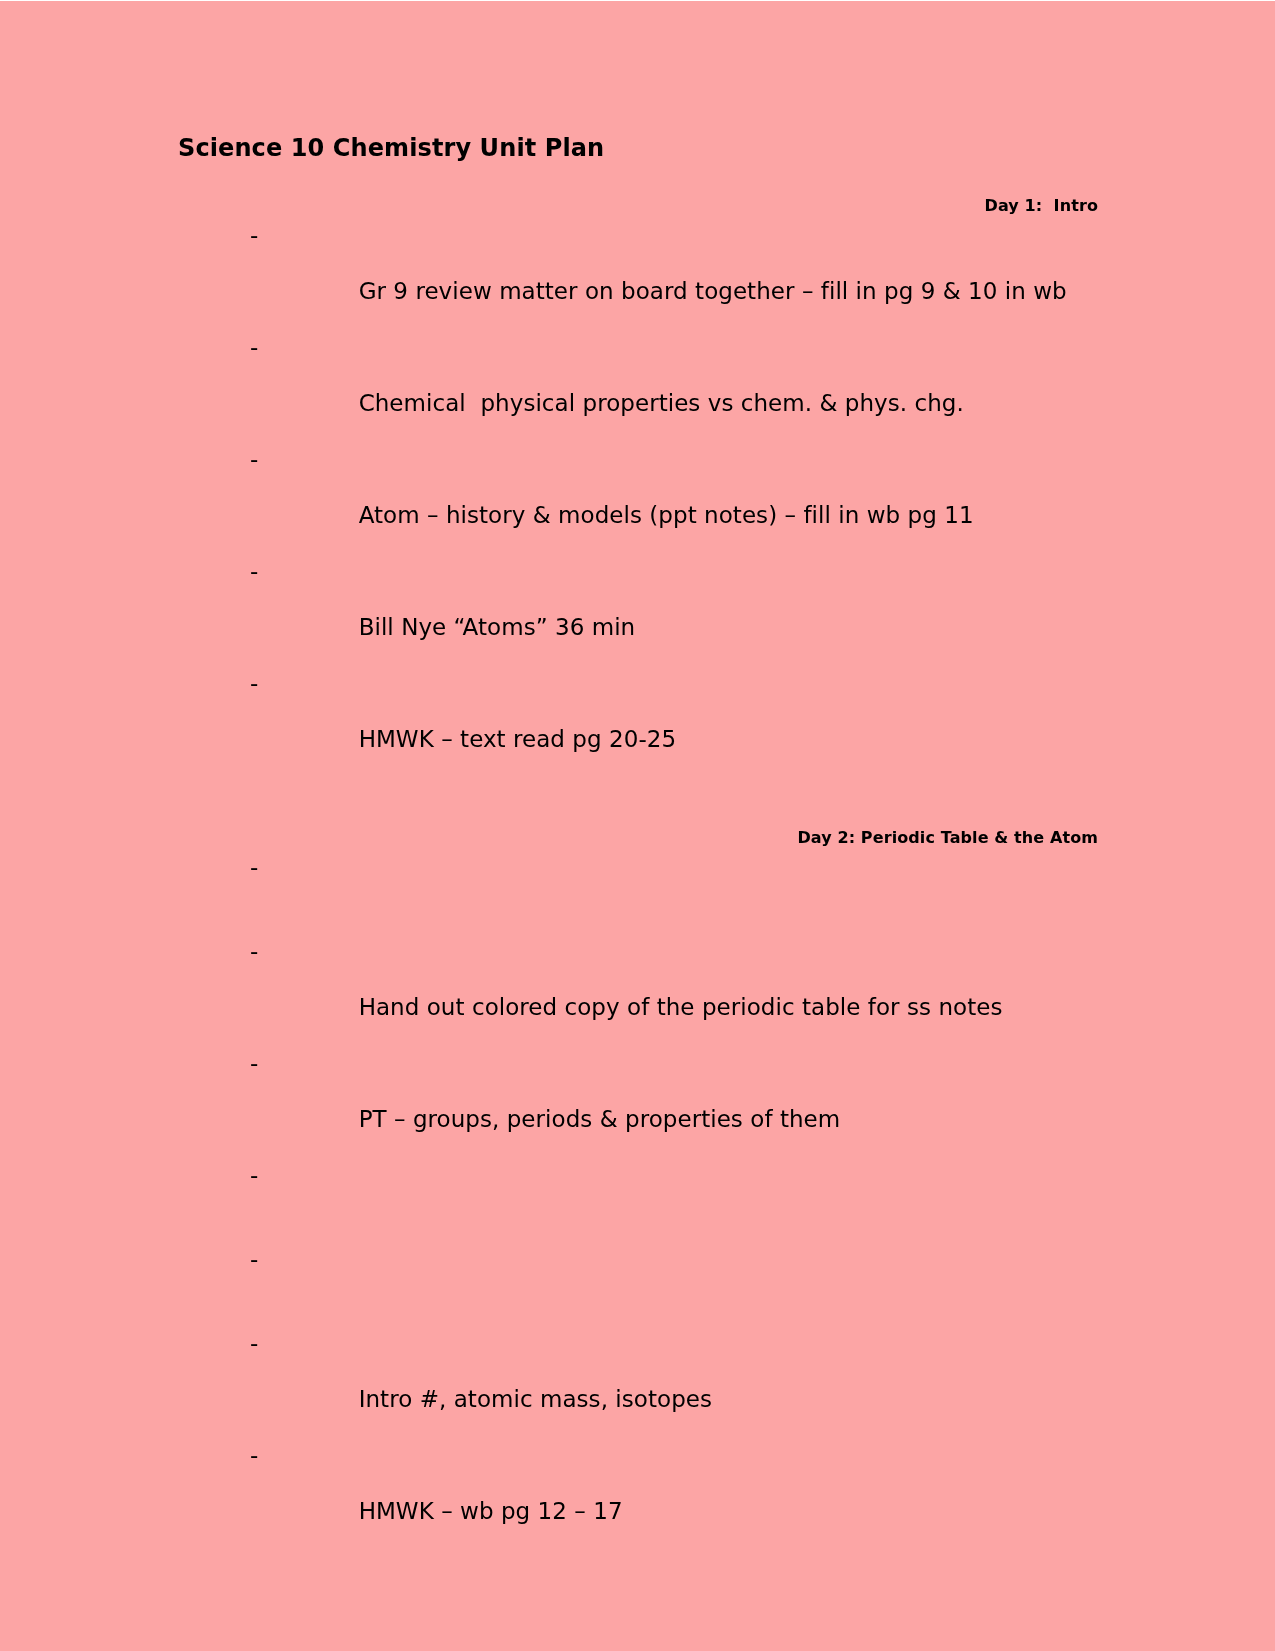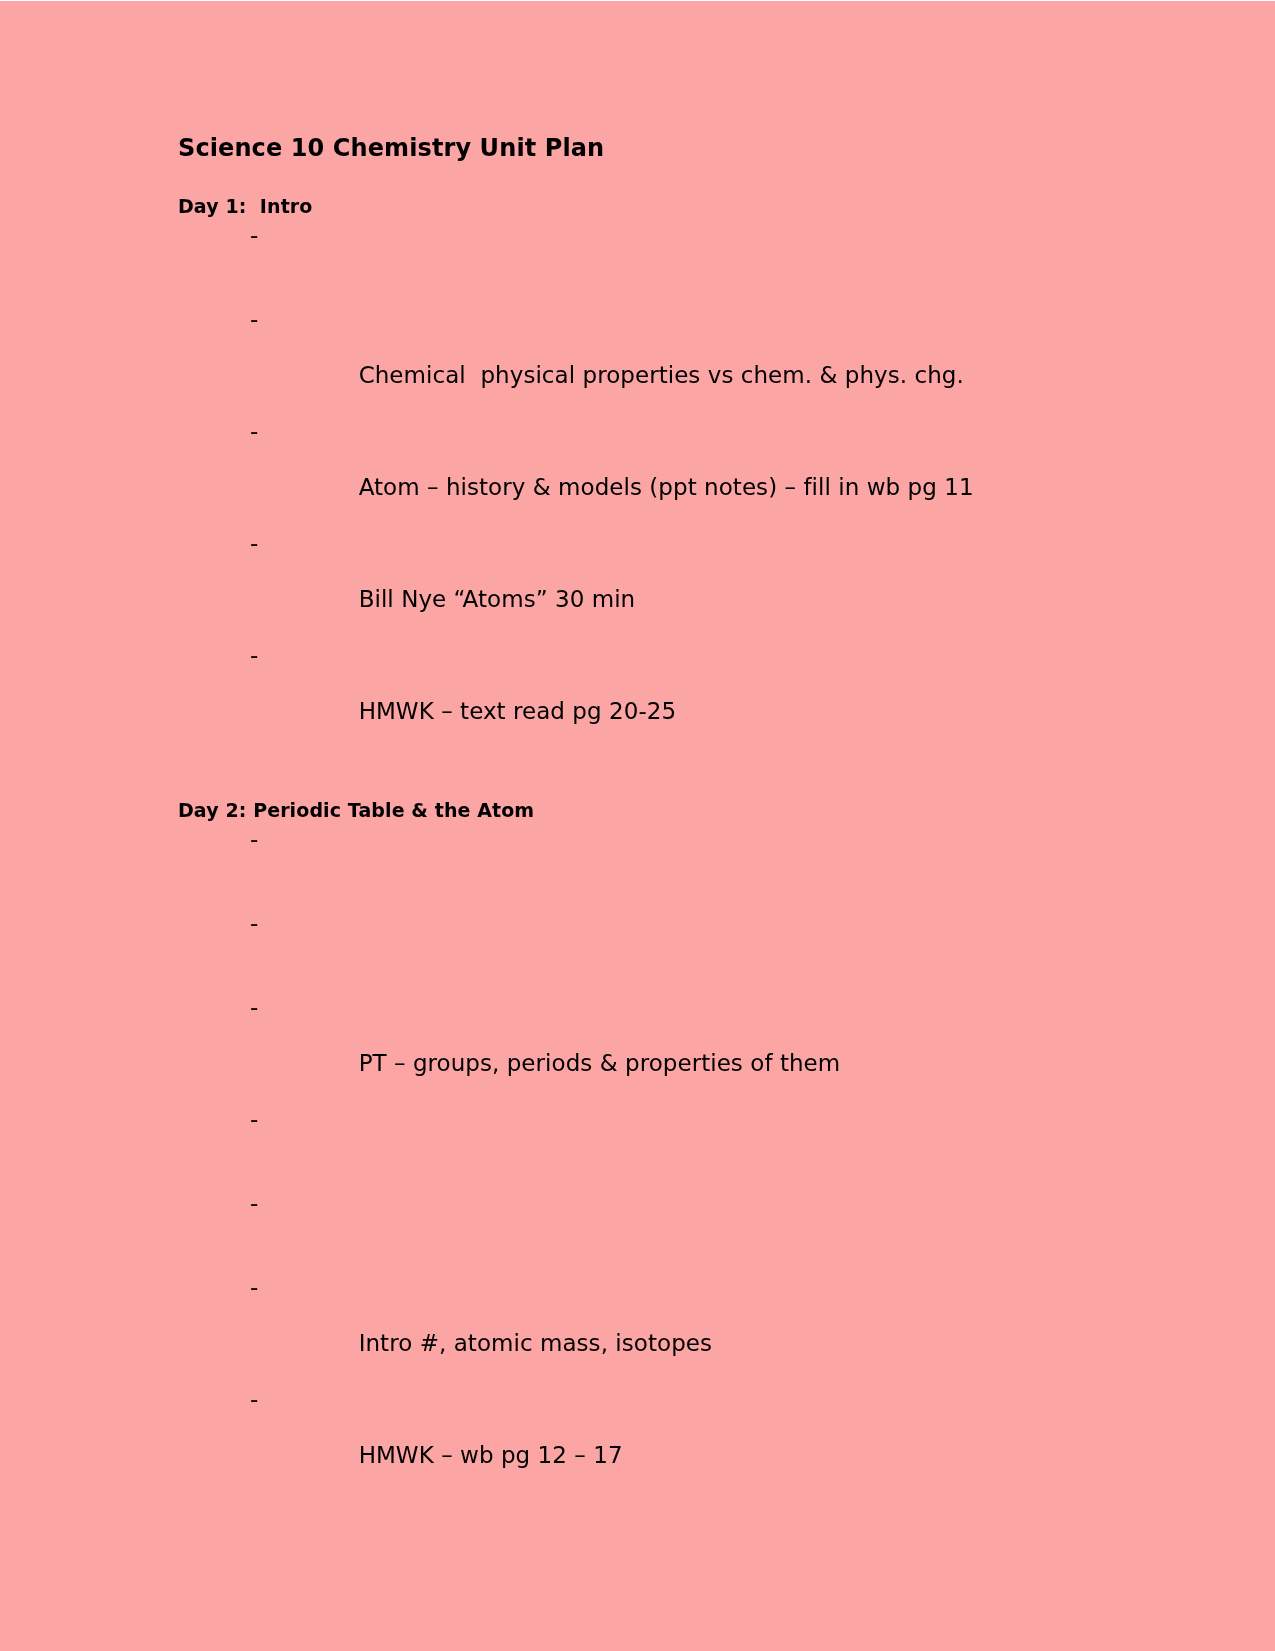--- a/index.html
+++ b/index.html
@@ -29,26 +29,27 @@
   
   .doc-title {
     font-size: 24px;
     font-weight: bold;
     line-height: 30px;
     letter-spacing: 0.1px;
     margin: 0 0 0 0;
     white-space: pre;
   }
   .day-heading {
-    font-size: 19px;
+    font-size: 16px;
     font-weight: bold;
     line-height: 30px;
     letter-spacing: 0.1px;
     white-space: pre;
     margin: 0;
+    text-align: right;
   }
   .spacer-line {
     height: 28px;
   }
   .spacer-line.tiny  { height: 14px; }
 
   
   ul.dash-list {
     list-style: none;
     margin: 0;
@@ -78,51 +79,53 @@
 
     <div class="doc-title">Science 10 Chemistry Unit Plan</div>
 
     <div class="spacer-line"></div>
 
     <section>
       <div class="day-heading">Day 1:  Intro</div>
       <ul class="dash-list">
         <li>
           <span class="dash-marker">-</span>
+          <span>Gr 9 review matter on board together – fill in pg 9 &amp; 10 in wb</span>
         </li>
         <li>
           <span class="dash-marker">-</span>
           <span>Chemical  physical properties vs chem. &amp; phys. chg.</span>
         </li>
         <li>
           <span class="dash-marker">-</span>
           <span>Atom – history &amp; models (ppt notes) – fill in wb pg 11</span>
         </li>
         <li>
           <span class="dash-marker">-</span>
-          <span>Bill Nye “Atoms” 30 min</span>
+          <span>Bill Nye “Atoms” 36 min</span>
         </li>
         <li>
           <span class="dash-marker">-</span>
           <span>HMWK – text read pg 20-25</span>
         </li>
       </ul>
     </section>
 
     <div class="spacer-line"></div>
     <div class="spacer-line tiny"></div>
 
     <section>
       <div class="day-heading">Day 2: Periodic Table &amp; the Atom</div>
       <ul class="dash-list">
         <li>
           <span class="dash-marker">-</span>
         </li>
         <li>
           <span class="dash-marker">-</span>
+          <span>Hand out colored copy of the periodic table for ss notes</span>
         </li>
         <li>
           <span class="dash-marker">-</span>
           <span>PT – groups, periods &amp; properties of them</span>
         </li>
         <li>
           <span class="dash-marker">-</span>
         </li>
         <li>
           <span class="dash-marker">-</span>

